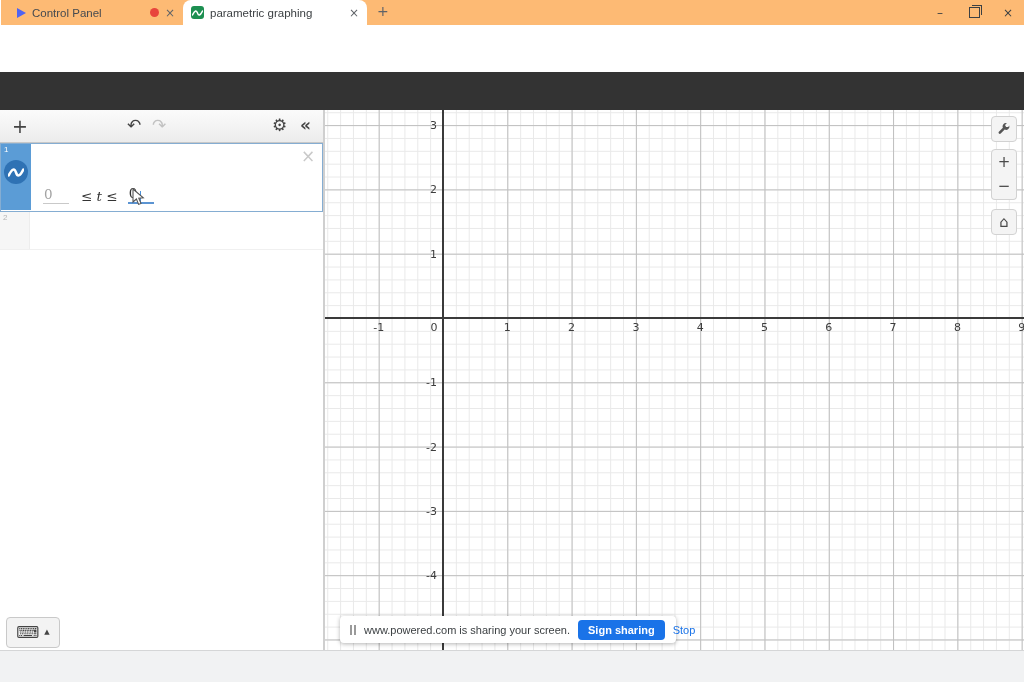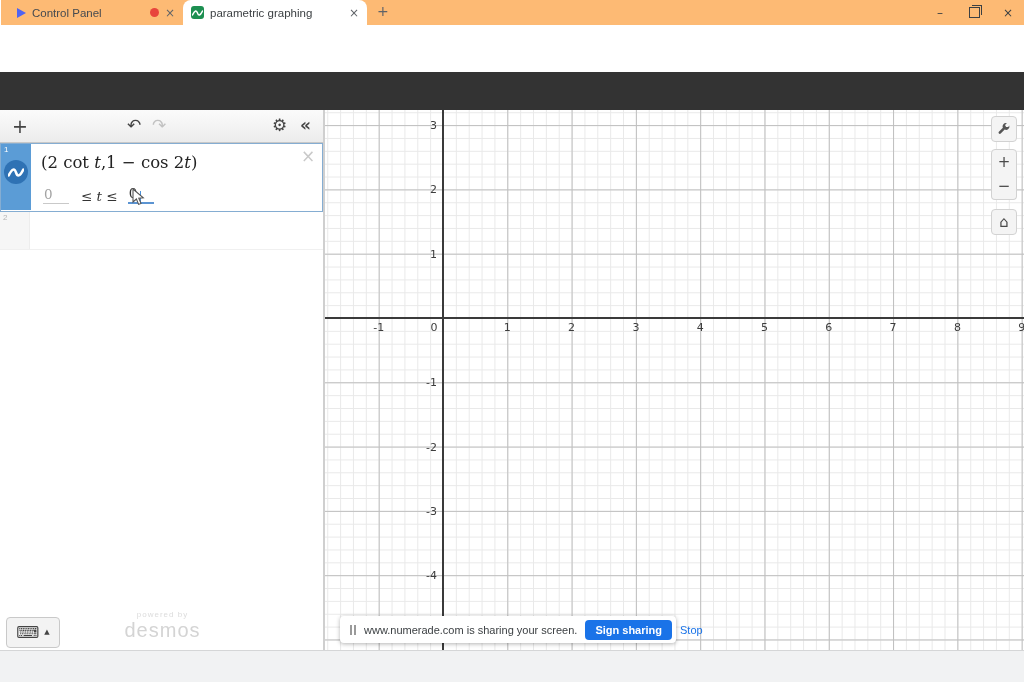--- a/index.html
+++ b/index.html
@@ -268,43 +268,38 @@
 
   <div class="abs" id="cell1">
     <div class="abs" id="cell1-gutter">
       <span class="abs" id="cell1-num">1</span>
       <span class="abs" id="cell1-iconcirc">
         <svg width="16" height="11" viewBox="0 0 22 14">
             <path d="M1 11 C6 1 9 1 11 7 C13 13 16 13 21 3" stroke="#fff" stroke-width="3.4" fill="none" stroke-linecap="round"></path>
           </svg>
       </span>
     </div>
-    <span class="abs" id="expr-math"><span>(</span><span>2 cot </span><span class="it">t</span><span>,1 − cos 2</span><span class="it">t</span><span>)</span></span>
     <div class="abs" id="domainrow">
       <span class="dunder dmin">0</span>
       <span class="rel"><span>≤</span> <i>t</i> <span>≤</span></span>
       <span class="dunder dmax">0</span>
       <span class="caret"></span>
     </div>
     <span class="abs icon" id="cell1-close">×</span>
     <svg class="abs" id="cursor" width="13" height="18" viewBox="0 0 13 18">
       <path d="M1 1 L1 14 L4.4 11 L6.6 16.4 L9 15.4 L6.8 10.2 L11.3 9.8 Z" fill="#fff" stroke="#555" stroke-width="1.1"></path>
     </svg>
   </div>
 
   <div class="abs" id="cell2">
     <div class="abs" id="cell2-gutter">
       <span class="abs" id="cell2-num">2</span>
     </div>
   </div>
 
-  <div class="abs" id="watermark">
-    <div id="wm1">powered by</div>
-    <div id="wm2">desmos</div>
-  </div>
 
   <div class="abs" id="kbd-btn">
     <span class="k icon">⌨</span>
     <span class="a icon">▲</span>
   </div>
 </div>
 
 <div class="abs" id="graph">
   <div class="abs" id="yaxis"></div>
   <div class="abs" id="xaxis"></div>
@@ -337,21 +332,21 @@
   <div class="abs gbtn icon" id="g-zoomin">+</div>
   <div class="abs gbtn icon" id="g-zoomout">−</div>
   <div class="abs gbtn icon" id="g-home">⌂</div>
 </div>
 
 <div class="abs" id="sharebar">
   <span class="pausebars">
       <i></i>
       <i></i>
     </span>
-  <span id="sharetext">www.numerade.com is sharing your screen.</span>
+  <span id="sharetext">www.powered.com is sharing your screen.</span>
   <span id="stopbtn">Sign sharing</span>
   <span id="hidelink">Stop</span>
 </div>
 
 <div class="abs" id="taskbar">
   
   
   
   
   

